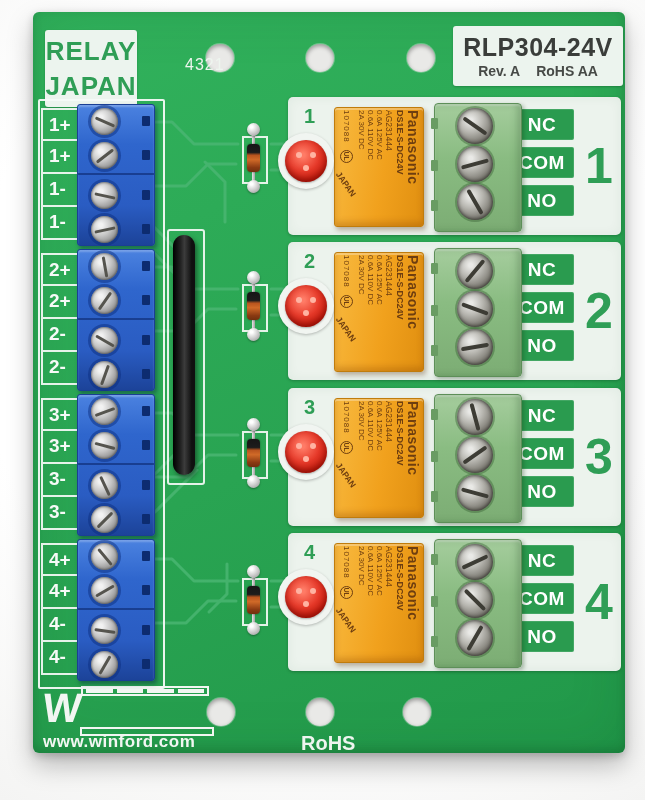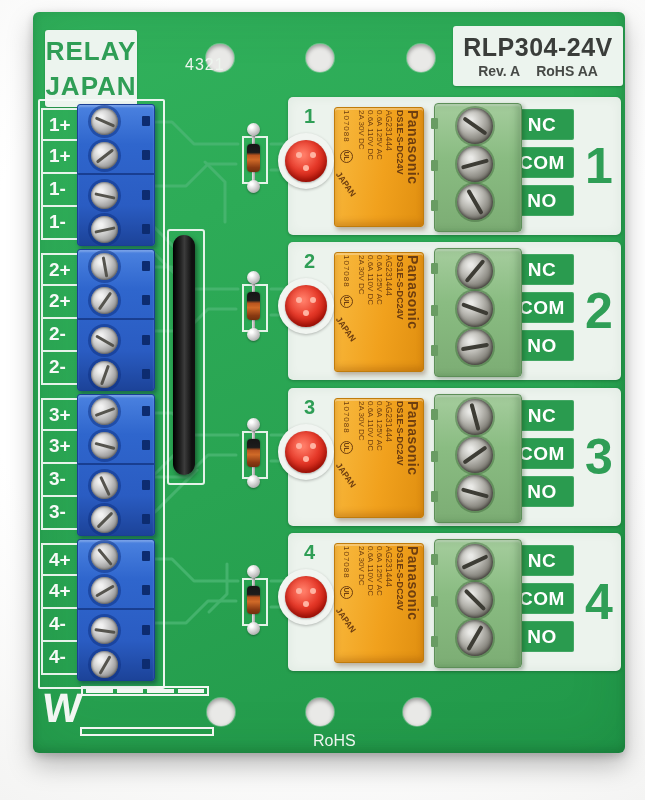--- a/index.html
+++ b/index.html
@@ -117,21 +117,21 @@
 
   
   .logo{position:absolute;left:10px;top:674px;width:172px;height:46px;z-index:2;color:#f2f6f2;}
   .logo .topbar{position:absolute;left:38px;top:0;width:128px;height:10px;border:2px solid #f2f6f2;
     display:flex;gap:4px;padding:1px 3px;box-sizing:border-box;}
   .logo .topbar i{flex:1;background:#f2f6f2;}
   .logo .w{position:absolute;left:0;top:1px;font-size:41px;line-height:42px;font-weight:800;transform:skewX(-6deg);}
   .logo .rest{position:absolute;left:37px;top:12px;font-size:27px;line-height:27px;font-weight:800;letter-spacing:1px;}
   .logo .bottombar{position:absolute;left:37px;top:41px;width:130px;height:5px;border:2px solid #f2f6f2;}
   .website{position:absolute;left:10px;top:720px;z-index:2;font-size:17px;font-weight:700;color:#f2f6f2;letter-spacing:.5px;}
-  .rohs{position:absolute;left:280px;top:720px;z-index:2;font-size:16px;font-weight:400;color:#eef5ef;}
+  .rohs{position:absolute;left:268px;top:720px;z-index:2;font-size:20px;font-weight:700;color:#eef5ef;}
 </style>
 </head>
 <body>
 
 <div class="stage">
   <div class="board">
 
     <svg class="traces" width="592" height="741" viewBox="0 0 592 741">
       <g fill="none" stroke="#4ab672" stroke-width="3" stroke-linecap="round" stroke-linejoin="round" opacity="0.85">
         <path d="M113 110 h26 l22 22 h44"></path>
@@ -501,16 +501,17 @@
     <div class="logo">
       <div class="topbar">
           <i></i>
           <i></i>
           <i></i>
           <i></i>
         </div>
       <div class="w">W</div>
       <div class="bottombar"></div>
     </div>
+    <div class="website">www.winford.com</div>
     <div class="rohs">RoHS</div>
 
   </div>
 </div>
 
 </body></html>

